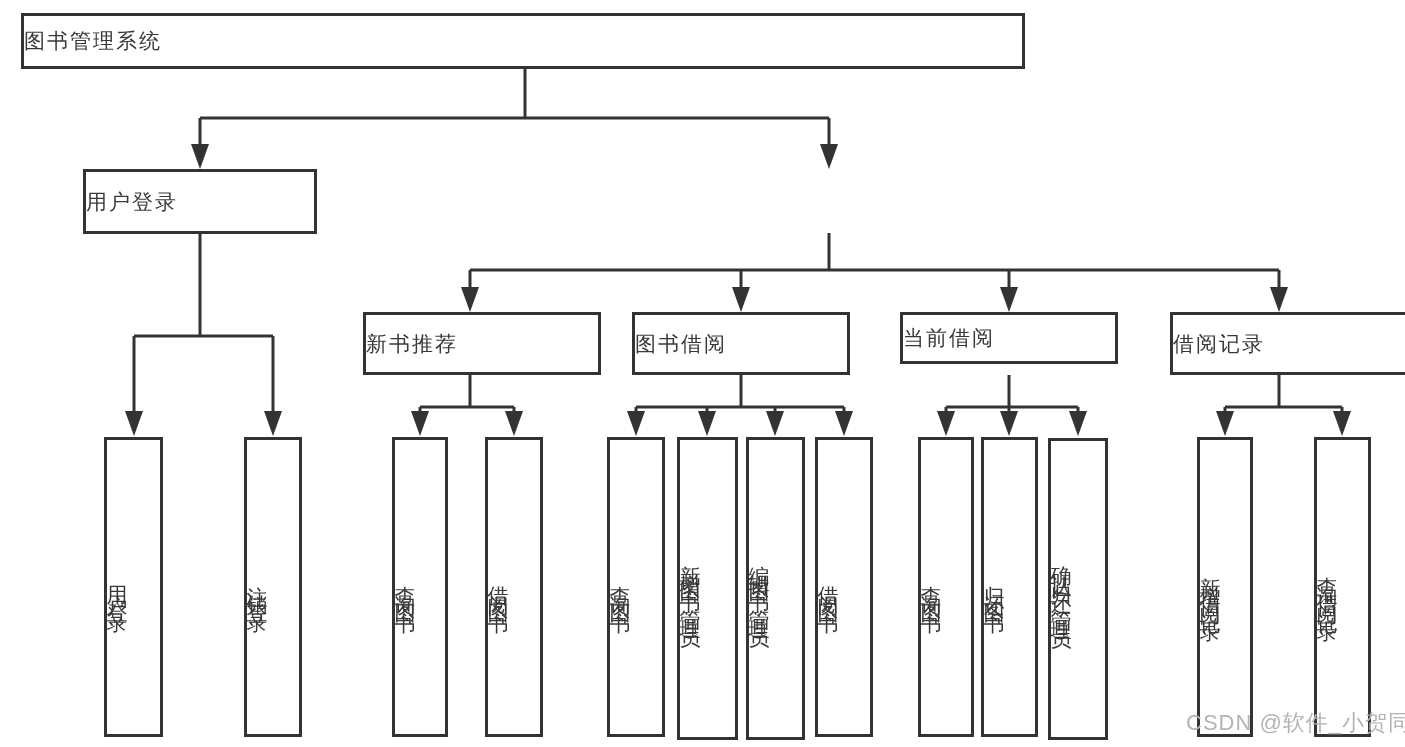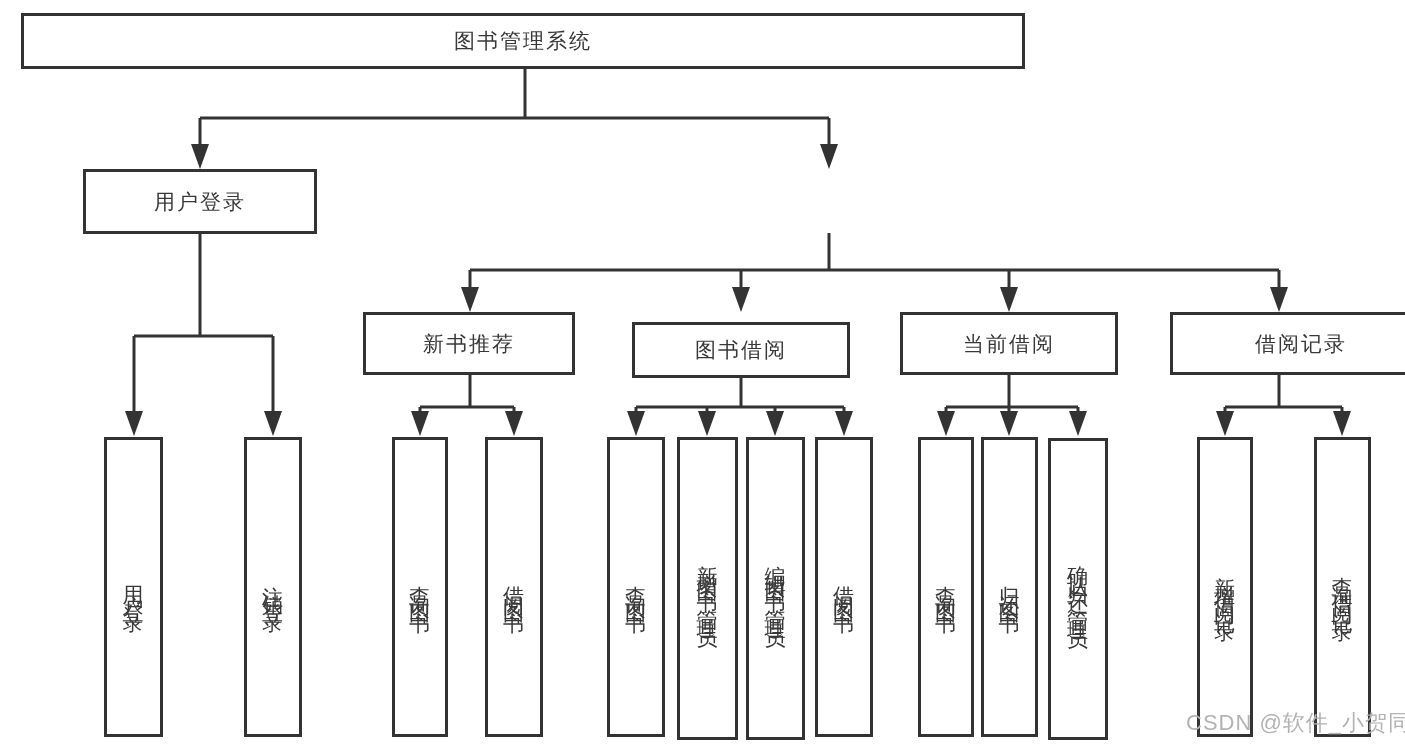--- a/index.html
+++ b/index.html
@@ -7,21 +7,21 @@
     position:relative;
     width:1405px;height:747px;
     background:#ffffff;
     font-family:"Liberation Sans","DejaVu Sans",sans-serif;
     overflow:hidden;
   }
   .connectors{position:absolute;left:0;top:0;width:1405px;height:747px;}
   .node{
     position:absolute;box-sizing:border-box;
     background:#ffffff;border:3px solid #333333;
-    display:flex;align-items:center;justify-content:center;
+    display:flex;align-items:center;
     color:#383838;
   }
   .node-h span{
     font-size:21px;letter-spacing:2px;white-space:nowrap;
   }
   .node-v span{
     writing-mode:vertical-rl;
     text-orientation:mixed;
     font-size:21px;
     letter-spacing:9px;
@@ -112,27 +112,27 @@
   </svg>
 
   <div class="node node-h" style="left:21px;top:13px;width:1004px;height:56px">
     <span>图书管理系统</span>
   </div>
 
   <div class="node node-h" style="left:83px;top:169px;width:234px;height:65px">
     <span>用户登录</span>
   </div>
 
-  <div class="node node-h" style="left:363px;top:312px;width:212px;height:63px">
+  <div class="node node-h" style="left:363px;top:312px;width:238px;height:63px">
     <span>新书推荐</span>
   </div>
-  <div class="node node-h" style="left:632px;top:322px;width:218px;height:56px">
+  <div class="node node-h" style="left:632px;top:312px;width:218px;height:63px">
     <span>图书借阅</span>
   </div>
-  <div class="node node-h" style="left:900px;top:312px;width:218px;height:63px">
+  <div class="node node-h" style="left:900px;top:312px;width:218px;height:52px">
     <span>当前借阅</span>
   </div>
   <div class="node node-h" style="left:1170px;top:312px;width:262px;height:63px">
     <span>借阅记录</span>
   </div>
 
   <div class="node node-v" style="left:104px;top:437px;width:59px;height:300px">
     <span>用户登录</span>
   </div>
   <div class="node node-v" style="left:244px;top:437px;width:58px;height:300px">

